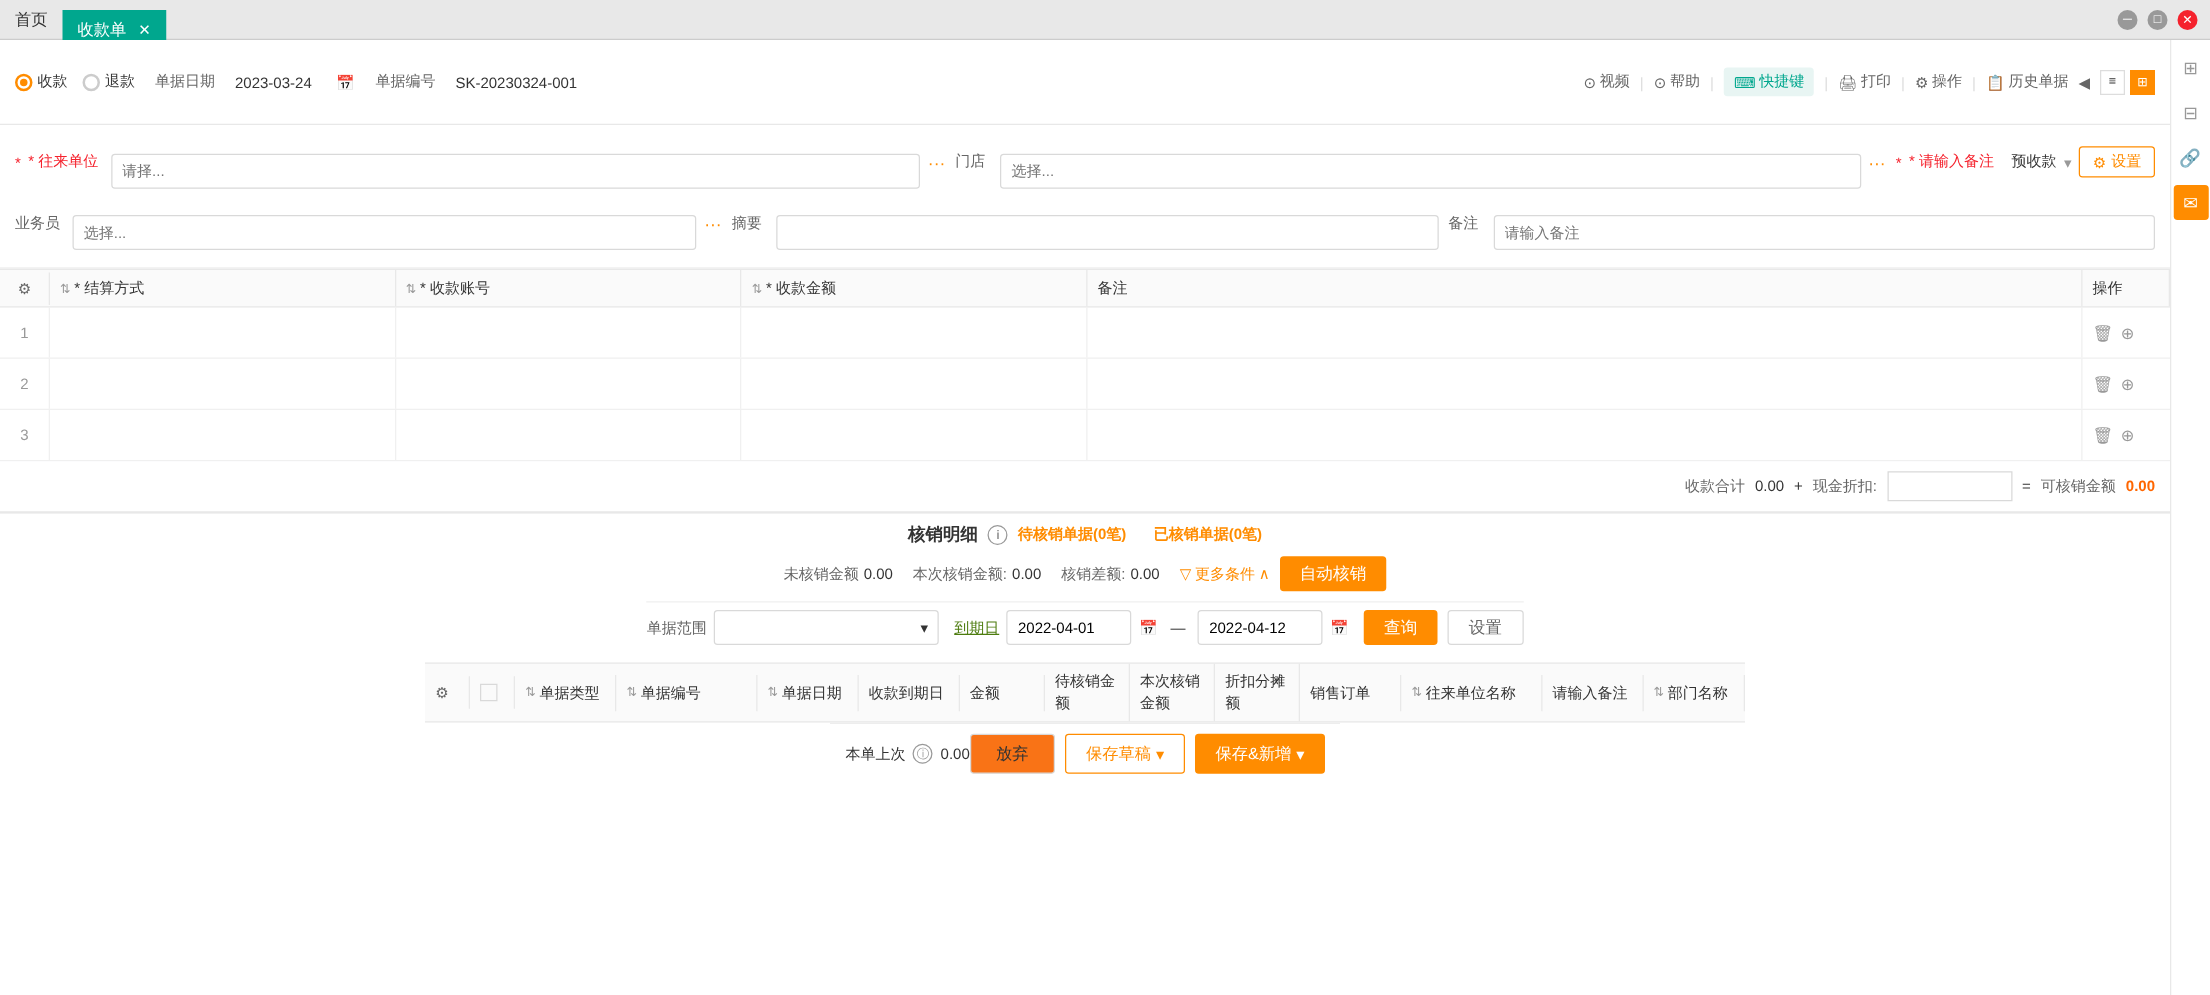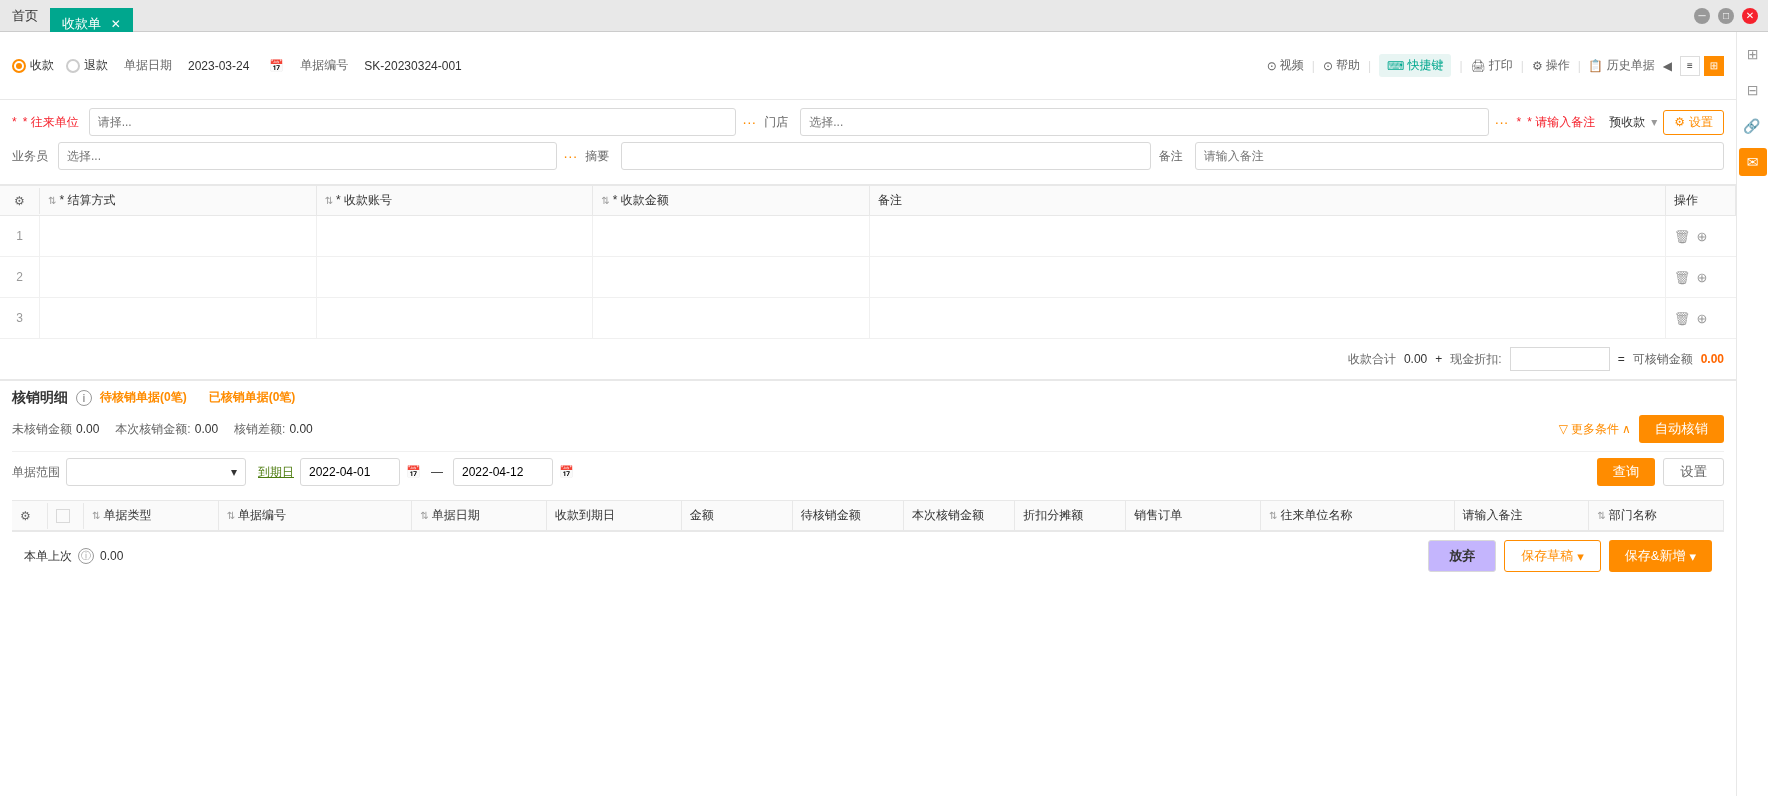--- a/index.html
+++ b/index.html
@@ -33,21 +33,21 @@
     .separator { color: #ddd; }
     .view-icons { display: flex; gap: 4px; }
     .view-icon { width: 20px; height: 20px; border: 1px solid #ddd; cursor: pointer; display: flex; align-items: center; justify-content: center; font-size: 10px; }
     .view-icon.active { background: #ff8c00; color: #fff; border-color: #ff8c00; }
 
     
     .form-section { background: #fff; padding: 8px 12px; border-bottom: 1px solid #e8e8e8; }
     .form-row { display: flex; align-items: center; gap: 8px; margin-bottom: 6px; }
     .form-field { display: flex; align-items: center; gap: 6px; flex: 1; }
     .required { color: #f5222d; }
-    .form-input { border: 1px solid #d9d9d9; border-radius: 3px; padding: 3px 8px; color: #bbb; flex: 1; font-size: 12px; height: 28px; }
+    .form-input { border: 1px solid #d9d9d9; border-radius: 3px; padding: 3px 8px; color: #bbb; flex: 1; font-size: 12px; height: 28px; margin-top: 15px; }
     .more-btn { color: #ff8c00; cursor: pointer; font-size: 14px; }
     .setting-btn { border: 1px solid #ff8c00; color: #ff8c00; padding: 3px 10px; border-radius: 3px; cursor: pointer; display: flex; align-items: center; gap: 4px; }
     .dropdown-arrow { color: #999; }
 
     
     .table-section { background: #fff; flex: 0 0 auto; }
     .table-header { display: flex; align-items: center; background: #fafafa; border-top: 1px solid #e8e8e8; border-bottom: 1px solid #e8e8e8; }
     .th { padding: 6px 8px; font-weight: 500; color: #333; border-right: 1px solid #e8e8e8; display: flex; align-items: center; gap: 3px; }
     .th:first-child { width: 40px; text-align: center; justify-content: center; }
     .sort-icon { color: #999; font-size: 10px; }
@@ -59,21 +59,21 @@
     .action-icon { color: #999; cursor: pointer; font-size: 13px; }
 
     
     .summary-row { display: flex; align-items: center; justify-content: flex-end; padding: 8px 12px; background: #fff; border-bottom: 2px solid #e8e8e8; gap: 8px; }
     .summary-label { color: #666; }
     .summary-value { color: #333; }
     .summary-orange { color: #ff6600; font-weight: bold; }
     .summary-input { border: 1px solid #d9d9d9; width: 100px; height: 24px; padding: 0 6px; font-size: 12px; }
 
     
-    .nuclear-section { background: #fff; padding: 8px 12px; flex: 1; overflow: hidden; display: flex; flex-direction: column; }
+    .nuclear-section { background: #fff; padding: 8px 12px; flex: 1; overflow: hidden; display: flex; flex-direction: column; align-items: center; }
     .section-title { font-size: 14px; font-weight: bold; display: flex; align-items: center; gap: 8px; margin-bottom: 8px; }
     .info-icon { width: 16px; height: 16px; border-radius: 50%; border: 1px solid #999; display: flex; align-items: center; justify-content: center; font-size: 10px; color: #999; cursor: pointer; }
     .tab-links { display: flex; gap: 4px; }
     .tab-link { color: #ff8c00; cursor: pointer; font-size: 12px; }
     .tab-link.active { font-weight: bold; }
     .stats-row { display: flex; align-items: center; gap: 16px; margin-bottom: 8px; }
     .stat-item { display: flex; align-items: center; gap: 4px; font-size: 12px; }
     .stat-label { color: #666; }
     .stat-value { color: #333; }
     .filter-row { display: flex; align-items: center; gap: 12px; margin-bottom: 8px; padding: 6px 0; border-top: 1px solid #f0f0f0; }
@@ -85,21 +85,21 @@
     .setting-btn2 { border: 1px solid #d9d9d9; color: #666; padding: 4px 16px; border-radius: 3px; cursor: pointer; height: 28px; background: #fff; }
 
     
     .bottom-table-header { display: flex; align-items: center; background: #fafafa; border-top: 1px solid #e8e8e8; border-bottom: 1px solid #e8e8e8; }
     .bth { padding: 6px 8px; font-size: 12px; color: #333; border-right: 1px solid #e8e8e8; display: flex; align-items: center; gap: 3px; }
 
     
     .footer { background: #fff; border-top: 1px solid #e8e8e8; padding: 8px 12px; display: flex; align-items: center; }
     .footer-left { display: flex; align-items: center; gap: 6px; font-size: 12px; }
     .footer-right { margin-left: auto; display: flex; gap: 8px; }
-    .btn-abandon { border: 1px solid #d9d9d9; background: #c4b5fd; color: #333; padding: 6px 20px; border-radius: 3px; cursor: pointer; font-size: 13px; font-weight: bold; }
+    .btn-abandon { border: 1px solid #d9d9d9; background: #f97316; color: #333; padding: 6px 20px; border-radius: 3px; cursor: pointer; font-size: 13px; }
     .btn-save-draft { background: #fff; border: 1px solid #ff8c00; color: #ff8c00; padding: 6px 16px; border-radius: 3px; cursor: pointer; font-size: 13px; display: flex; align-items: center; gap: 4px; }
     .btn-save-new { background: #ff8c00; border: none; color: #fff; padding: 6px 16px; border-radius: 3px; cursor: pointer; font-size: 13px; display: flex; align-items: center; gap: 4px; }
 
     
     .right-sidebar { width: 32px; background: #fff; border-left: 1px solid #e8e8e8; display: flex; flex-direction: column; align-items: center; padding-top: 8px; gap: 8px; }
     .sidebar-icon { width: 28px; height: 28px; display: flex; align-items: center; justify-content: center; cursor: pointer; color: #999; font-size: 14px; }
     .sidebar-icon.active { background: #ff8c00; color: #fff; border-radius: 3px; }
 
     
     .col-num { width: 40px; }

